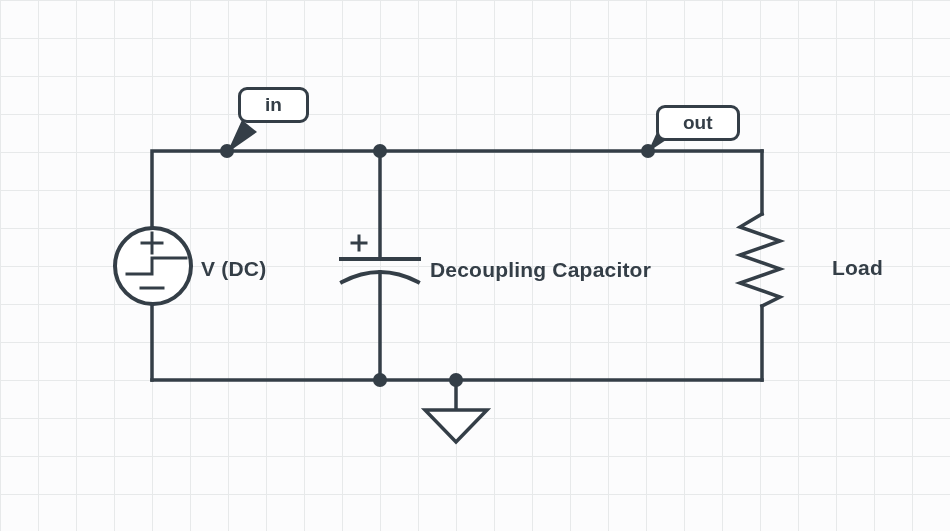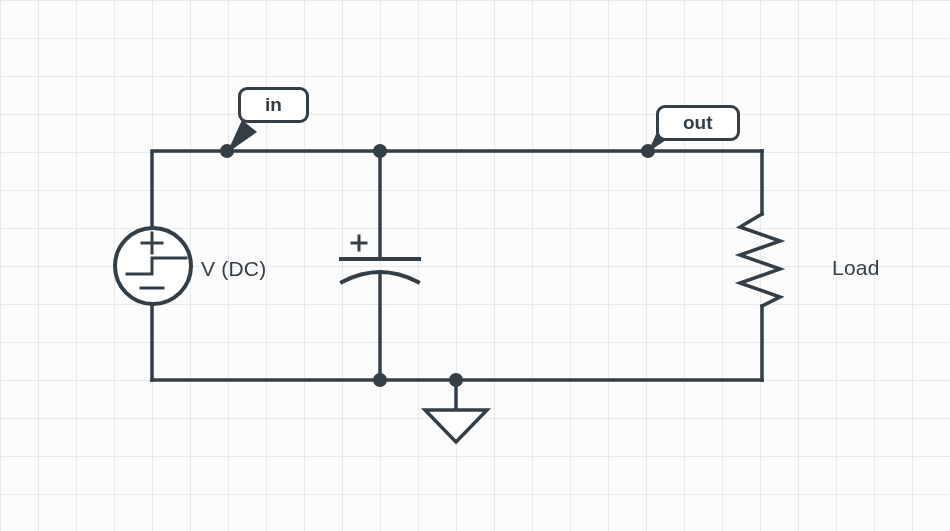--- a/index.html
+++ b/index.html
@@ -12,21 +12,21 @@
     background-color:#fcfcfd;
     background-image:
       linear-gradient(to right,#e7e9ea 1px,transparent 1px),
       linear-gradient(to bottom,#e7e9ea 1px,transparent 1px);
     background-size:38px 38px;
   }
   .schem-svg{position:absolute;left:0;top:0;}
   .comp-label{
     position:absolute;
     color:#343e47;
-    font-weight:normal;
+    font-weight:bold;
     font-size:21px;
     line-height:24px;
     white-space:nowrap;
     letter-spacing:.2px;
     user-select:none;
   }
   .net-flag{
     position:absolute;
     background:#ffffff;
     border:3.5px solid #343e47;
@@ -97,15 +97,16 @@
         <circle cx="380" cy="380" r="7"></circle>
         <circle cx="456" cy="380" r="7"></circle>
       </g>
     </g>
   </svg>
 
   <div class="net-flag" style="left:238px;top:87px;">in</div>
   <div class="net-flag" style="left:656px;top:85px;margin-top:20px;">out</div>
 
   <div class="comp-label" style="left:201px;top:257px;">V (DC)</div>
+  <div class="comp-label" style="left:430px;top:258px;">Decoupling Capacitor</div>
   <div class="comp-label" style="left:832px;top:256px;">Load</div>
 
 </div>
 
 </body></html>

